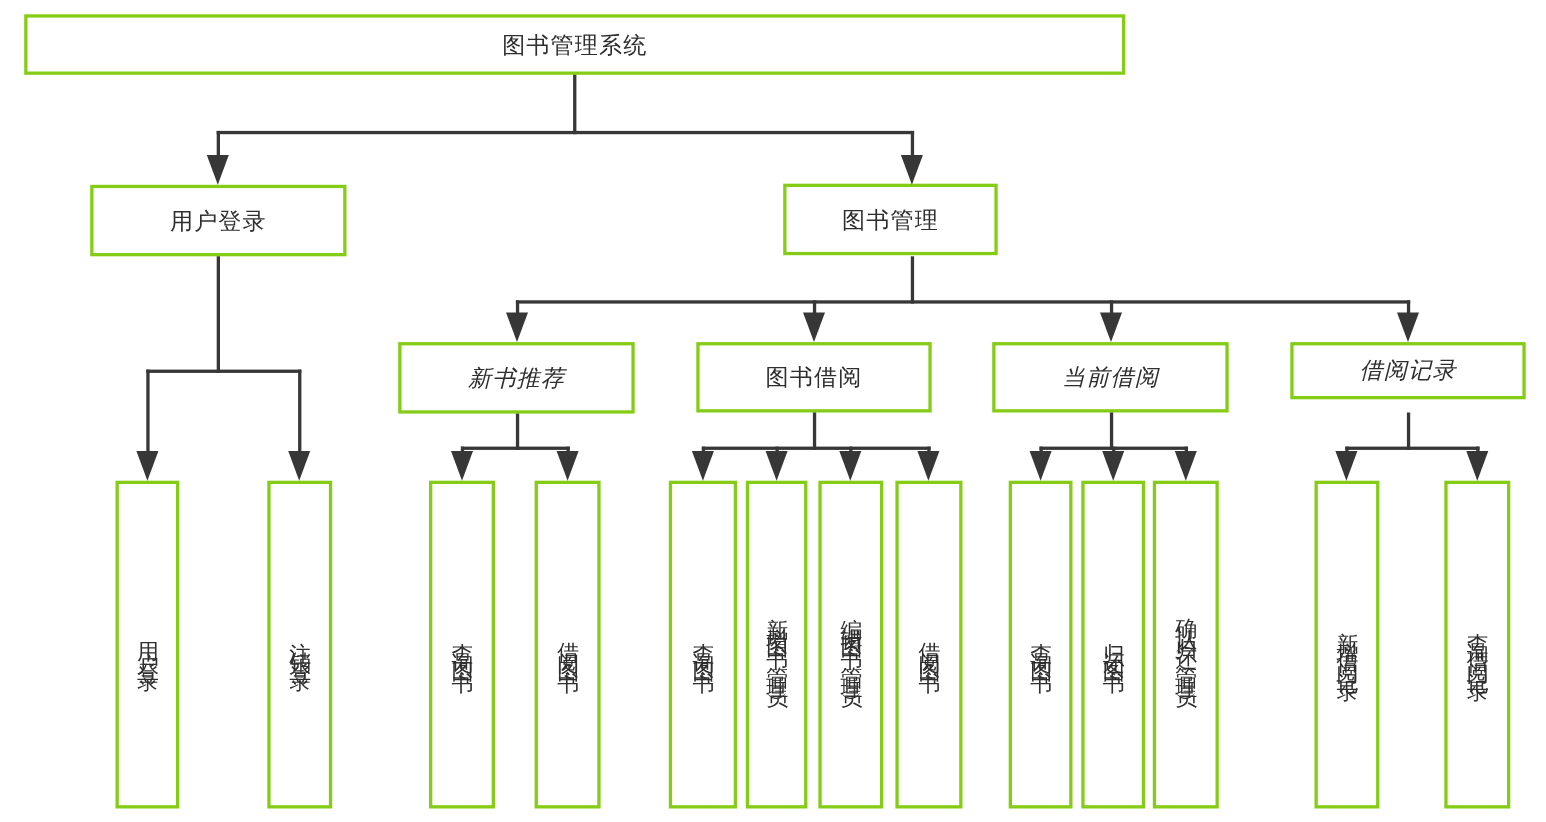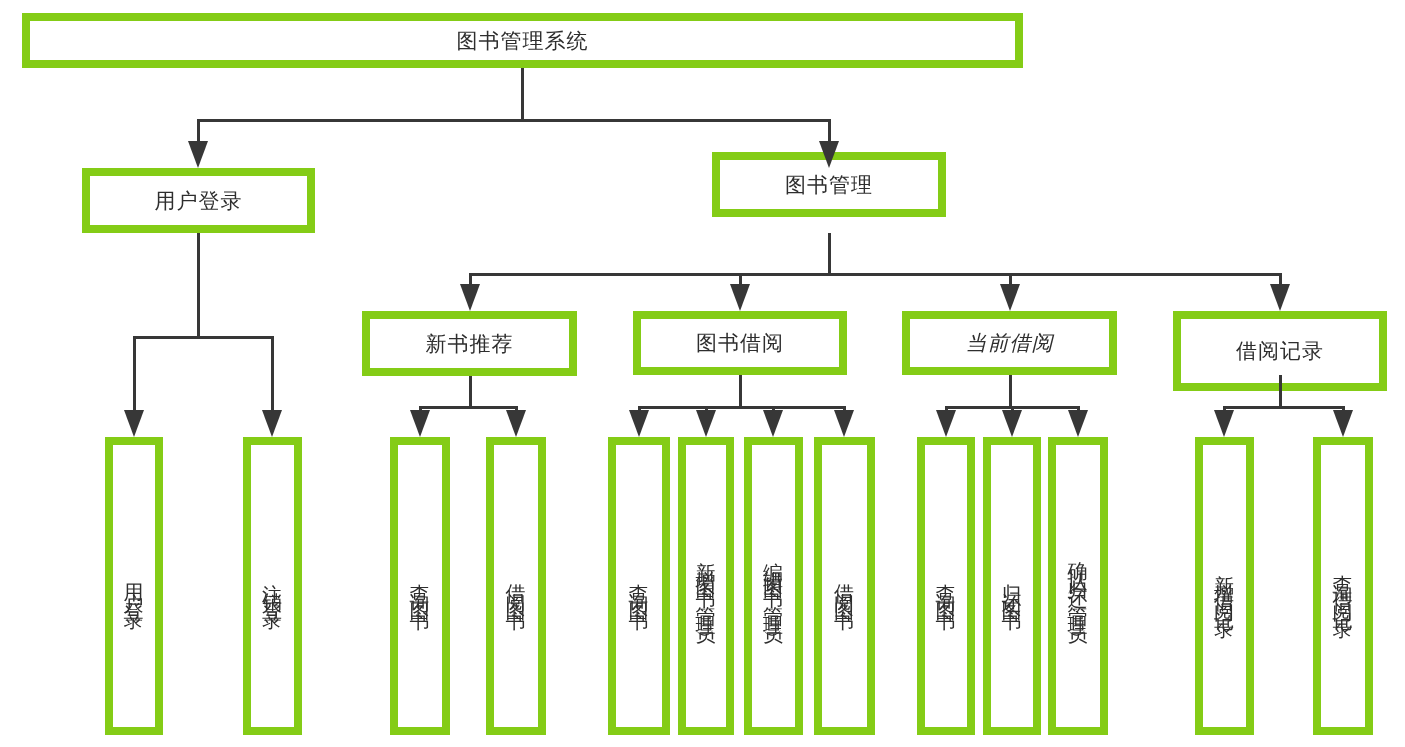--- a/index.html
+++ b/index.html
@@ -6,21 +6,21 @@
   .canvas{
     position:relative;
     width:1405px;height:747px;
     background:#ffffff;
     font-family:"Liberation Sans","DejaVu Sans",sans-serif;
     overflow:hidden;
   }
   .box{
     position:absolute;
     background:#ffffff;
-    border:8px solid #84cc16;
+    border:3px solid #84cc16;
     box-sizing:border-box;
     display:flex;
     align-items:center;
     justify-content:center;
     color:#2e2e2e;
   }
   .box.h{
     font-size:21px;
     letter-spacing:1px;
     white-space:nowrap;
@@ -55,26 +55,26 @@
   }
 </style>
 </head>
 <body>
 
 <div class="canvas">
 
   <div class="box h" style="left:22px;top:13px;width:1001px;height:55px;">图书管理系统</div>
 
   <div class="box h" style="left:82px;top:168px;width:233px;height:65px;">用户登录</div>
-  <div class="box h" style="left:712px;top:152px;width:234px;height:65px;text-align:center;">图书管理</div>
+  <div class="box h" style="left:712px;top:167px;width:195px;height:65px;text-align:center;">图书管理</div>
 
-  <div class="box h" style="left:362px;top:311px;width:215px;height:65px;">新书推荐</div>
+  <div class="box h" style="left:362px;top:311px;width:215px;height:65px;font-style:italic;">新书推荐</div>
   <div class="box h" style="left:633px;top:311px;width:214px;height:64px;">图书借阅</div>
   <div class="box h" style="left:902px;top:311px;width:215px;height:64px;font-style:italic;">当前借阅</div>
-  <div class="box h" style="left:1173px;top:311px;width:214px;height:80px;">借阅记录</div>
+  <div class="box h" style="left:1173px;top:311px;width:214px;height:52px;font-style:italic;">借阅记录</div>
 
   <div class="box v" style="left:105px;top:437px;width:58px;height:298px;">用户登录</div>
   <div class="box v" style="left:243px;top:437px;width:59px;height:298px;">注销登录</div>
 
   <div class="box v" style="left:390px;top:437px;width:60px;height:298px;">查询图书</div>
   <div class="box v" style="left:486px;top:437px;width:60px;height:298px;">借阅图书</div>
 
   <div class="box v" style="left:608px;top:437px;width:62px;height:298px;">查询图书</div>
   <div class="box v" style="left:678px;top:437px;width:56px;height:298px;">新增图书（管理员）</div>
   <div class="box v" style="left:744px;top:437px;width:59px;height:298px;">编辑图书（管理员）</div>

